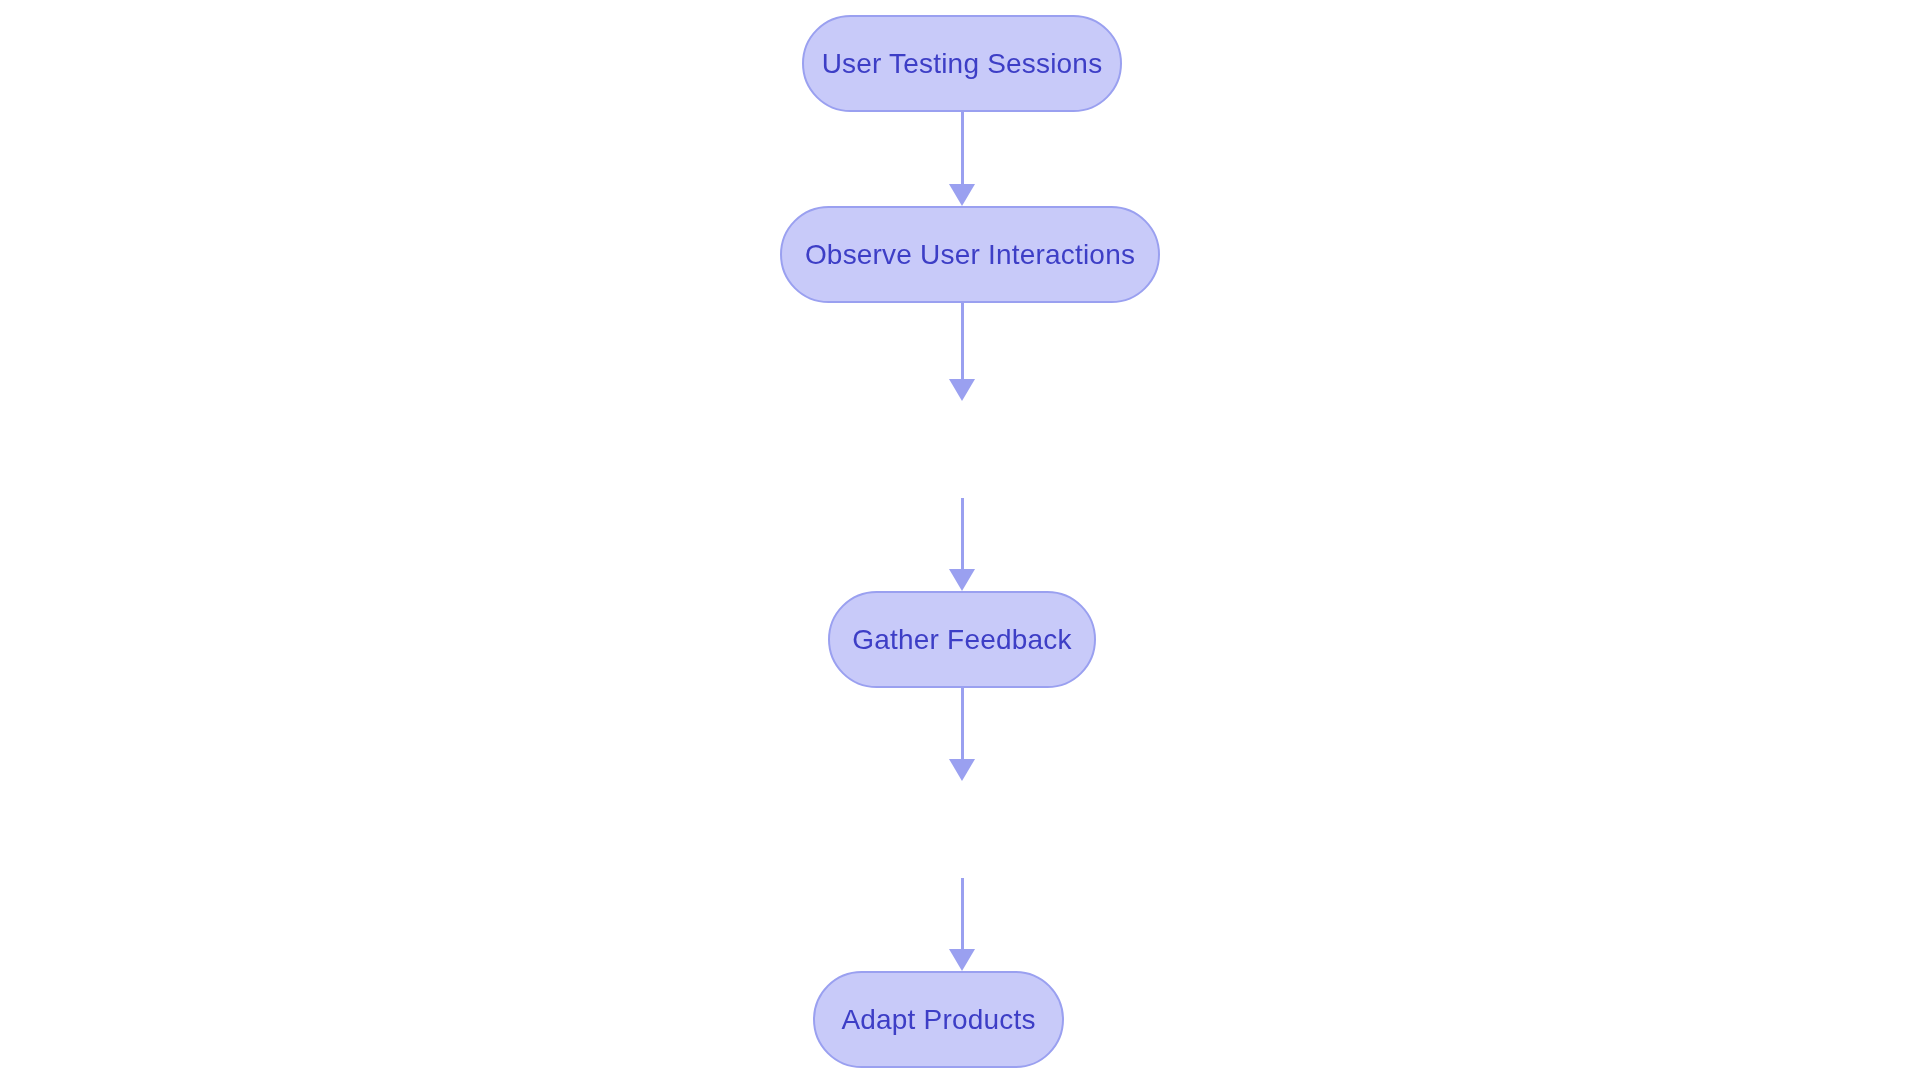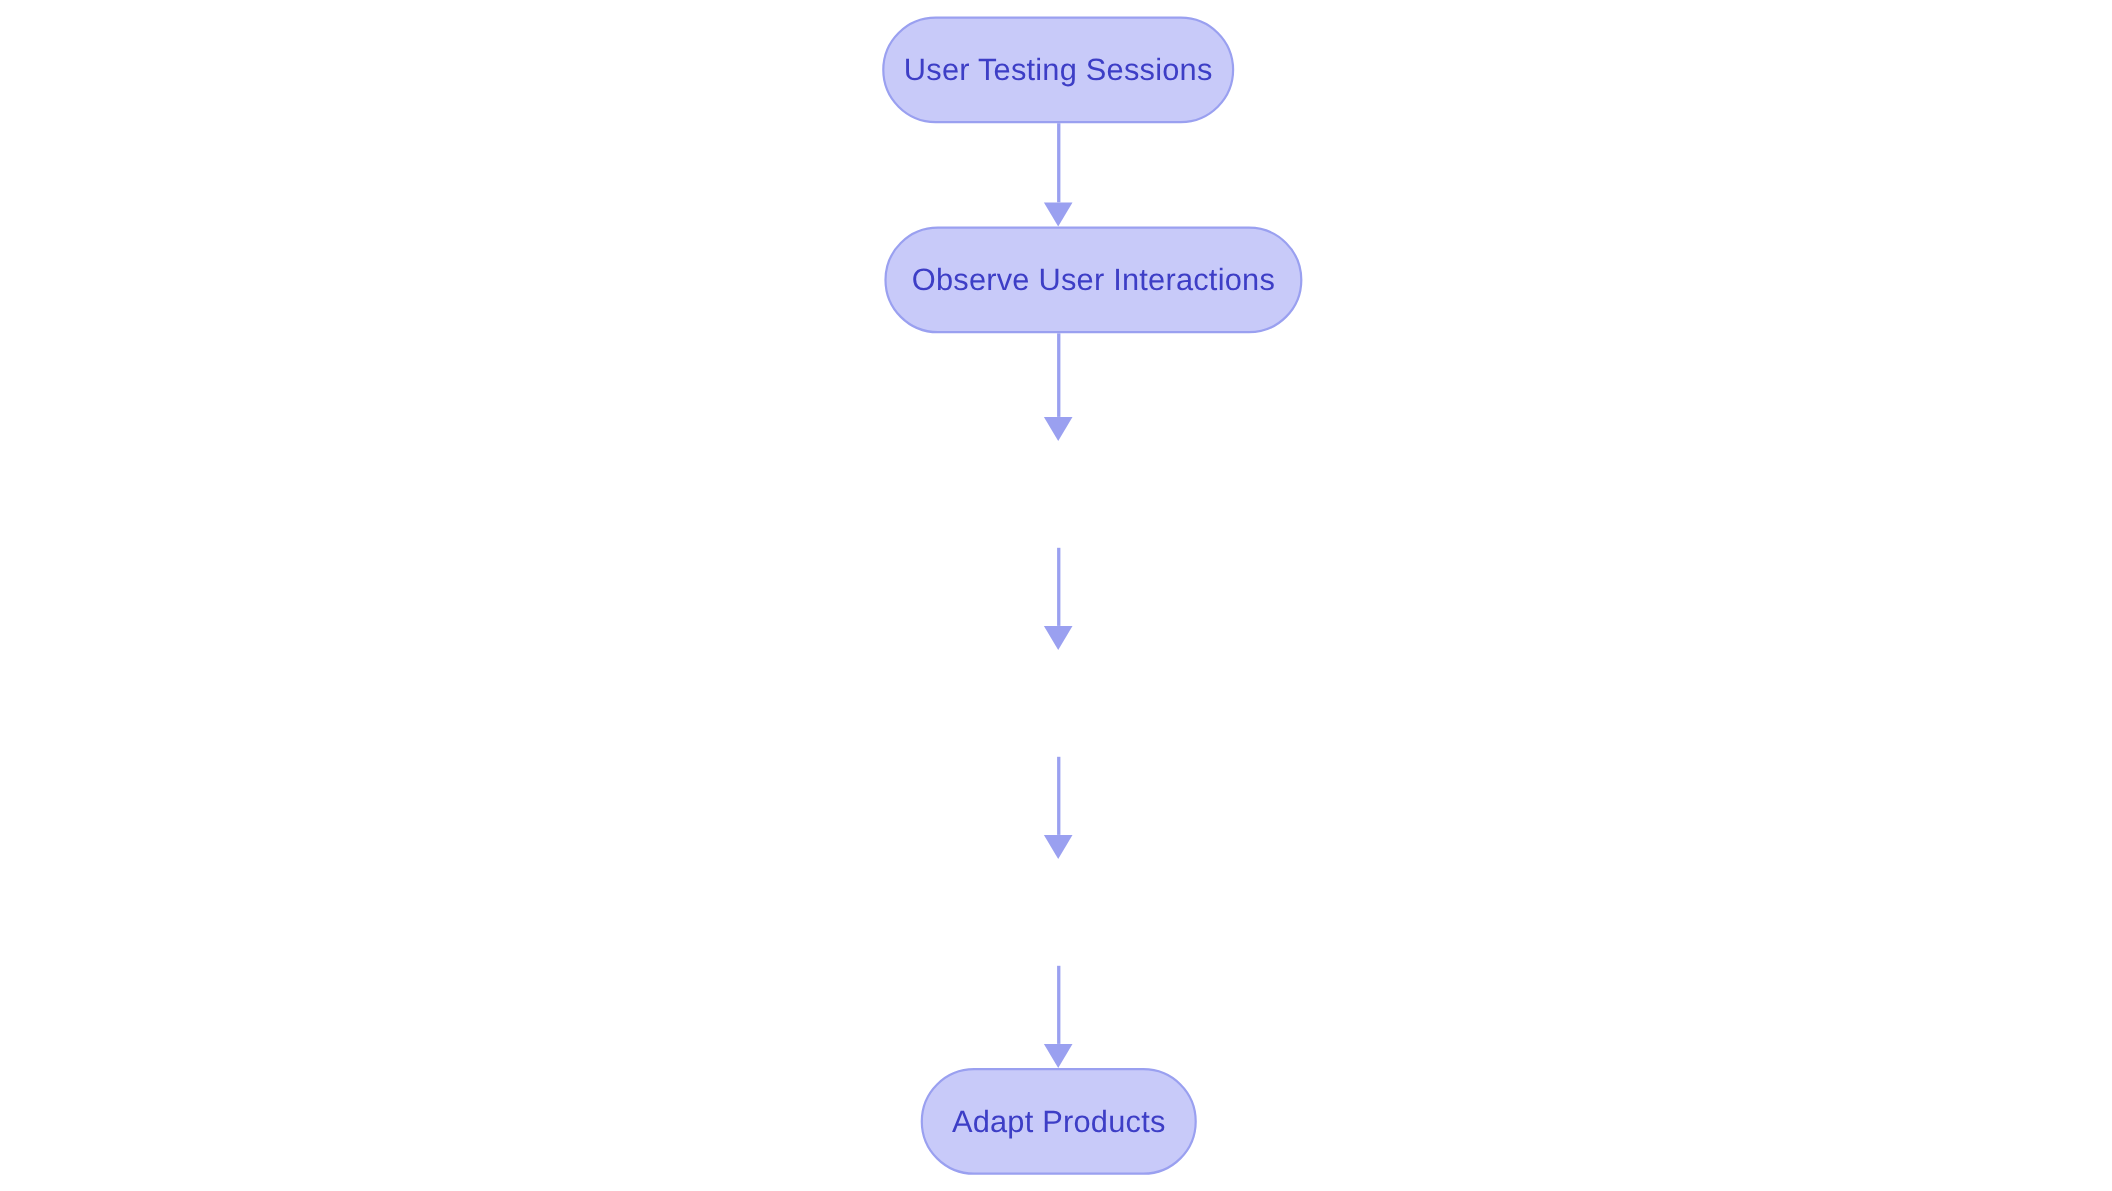--- a/index.html
+++ b/index.html
@@ -27,25 +27,25 @@
     align-items: center;
     justify-content: center;
     white-space: nowrap;
   }
   .node span {
     font-size: 28px;
     color: var(--node-text, #3d3ec6);
     letter-spacing: 0.2px;
   }
   .n1 { left: 802px; top: 15px;  width: 320px; }
-  .n2 { left: 804px; top: 206px; width: 380px; }
+  .n2 { left: 780px; top: 206px; width: 380px; }
   .n3 { left: 818px; top: 401px; width: 288px; }
   .n4 { left: 828px; top: 591px; width: 268px; }
   .n5 { left: 784px; top: 781px; width: 357px; }
-  .n6 { left: 837px; top: 971px; width: 251px; text-align: right; }
+  .n6 { left: 813px; top: 971px; width: 251px; text-align: right; }
   .arrow {
     position: absolute;
     left: 949px;
     width: 26px;
     display: flex;
     flex-direction: column;
     align-items: center;
   }
   .a1 { top: 112px; height: 94px; }
   .a2 { top: 303px; height: 98px; }
@@ -88,20 +88,23 @@
     <div class="shaft"></div>
     <div class="head"></div>
   </div>
 
 
   <div class="arrow a3">
     <div class="shaft"></div>
     <div class="head"></div>
   </div>
 
+  <div class="node n4">
+    <span>Gather Feedback</span>
+  </div>
 
   <div class="arrow a4">
     <div class="shaft"></div>
     <div class="head"></div>
   </div>
 
 
   <div class="arrow a5">
     <div class="shaft"></div>
     <div class="head"></div>

